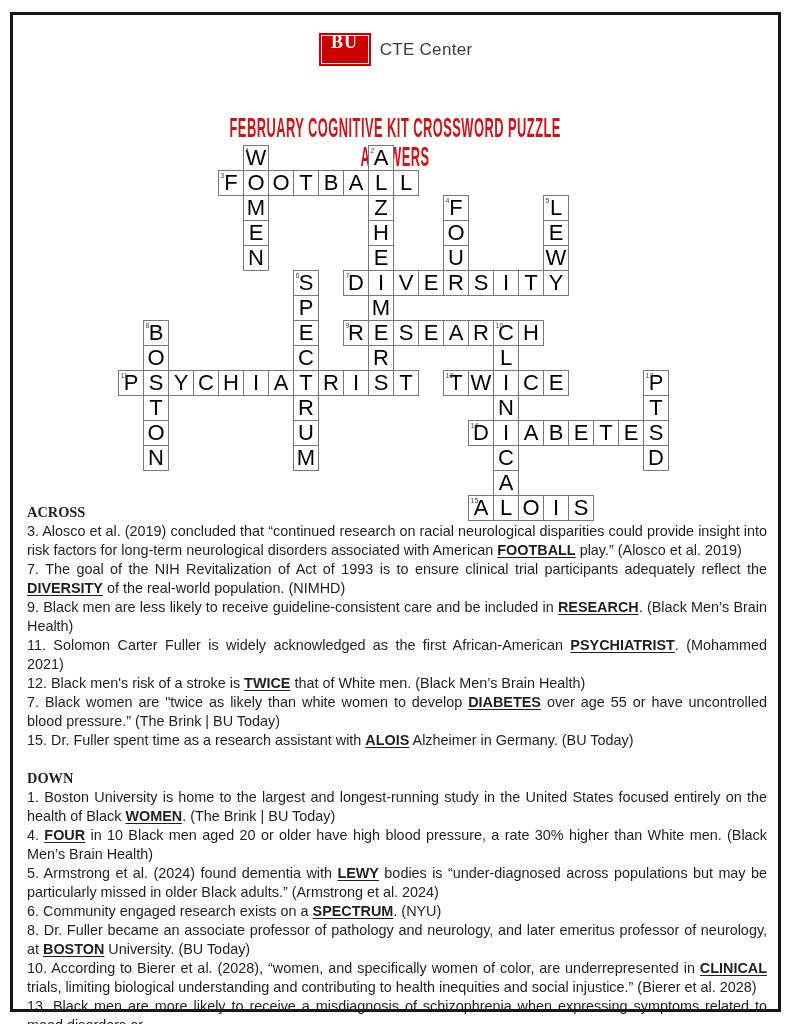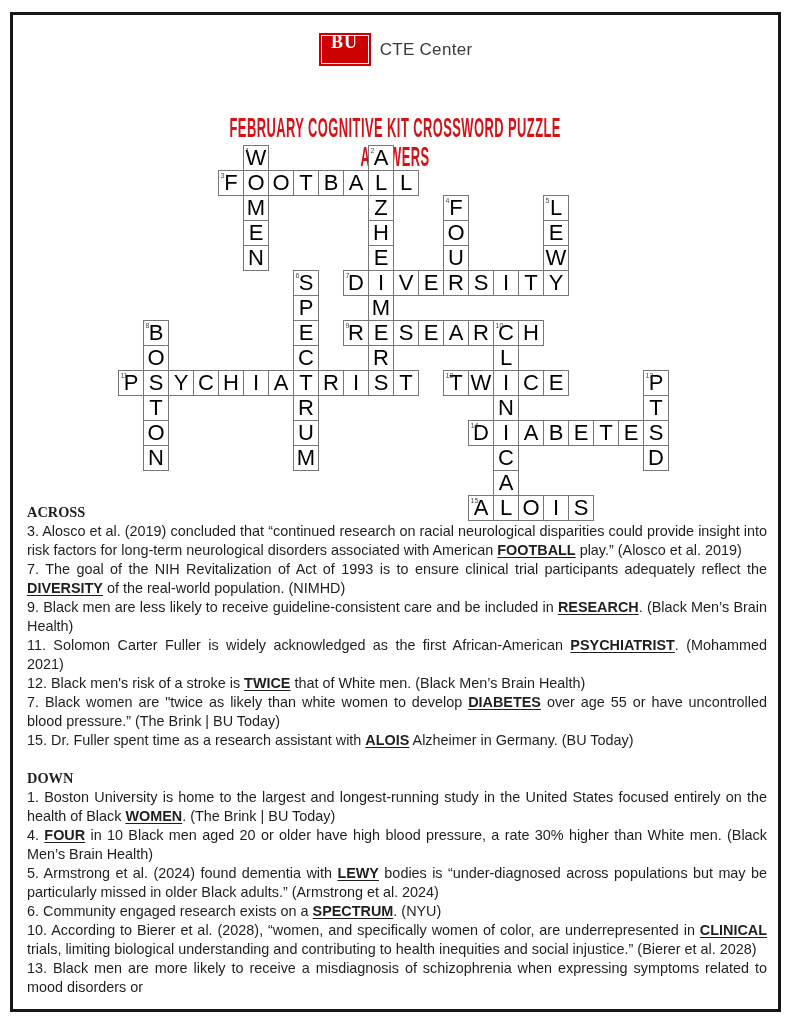--- a/index.html
+++ b/index.html
@@ -389,17 +389,18 @@
         <p class="clue"><span>15. </span><span>Dr. Fuller spent time as a research assistant with </span><span class="answer">ALOIS</span><span> Alzheimer in Germany. (BU Today)</span></p>
       </div>
   </div>
   <div class="down-block">
     <div class="clues-heading">DOWN</div>
     <div id="down-list">
         <p class="clue"><span>1. </span><span>Boston University is home to the largest and longest-running study in the United States focused entirely on the health of Black </span><span class="answer">WOMEN</span><span>. (The Brink | BU Today)</span></p>
         <p class="clue"><span>4. </span><span class="answer">FOUR</span><span> in 10 Black men aged 20 or older have high blood pressure, a rate 30% higher than White men. (Black Men’s Brain Health)</span></p>
         <p class="clue"><span>5. </span><span>Armstrong et al. (2024) found dementia with </span><span class="answer">LEWY</span><span> bodies is “under-diagnosed across populations but may be particularly missed in older Black adults.” (Armstrong et al. 2024)</span></p>
         <p class="clue"><span>6. </span><span>Community engaged research exists on a </span><span class="answer">SPECTRUM</span><span>. (NYU)</span></p>
+        <p class="clue"><span>8. </span><span>Dr. Fuller became an associate professor of pathology and neurology, and later emeritus professor of neurology, at </span><span class="answer">BOSTON</span><span> University. (BU Today)</span></p>
         <p class="clue"><span>10. </span><span>According to Bierer et al. (2028), “women, and specifically women of color, are underrepresented in </span><span class="answer">CLINICAL</span><span> trials, limiting biological understanding and contributing to health inequities and social injustice.” (Bierer et al. 2028)</span></p>
         <p class="clue"><span>13. </span><span>Black men are more likely to receive a misdiagnosis of schizophrenia when expressing symptoms related to mood disorders or </span></p>
       </div>
   </div>
 </div>
 
 </body></html>

